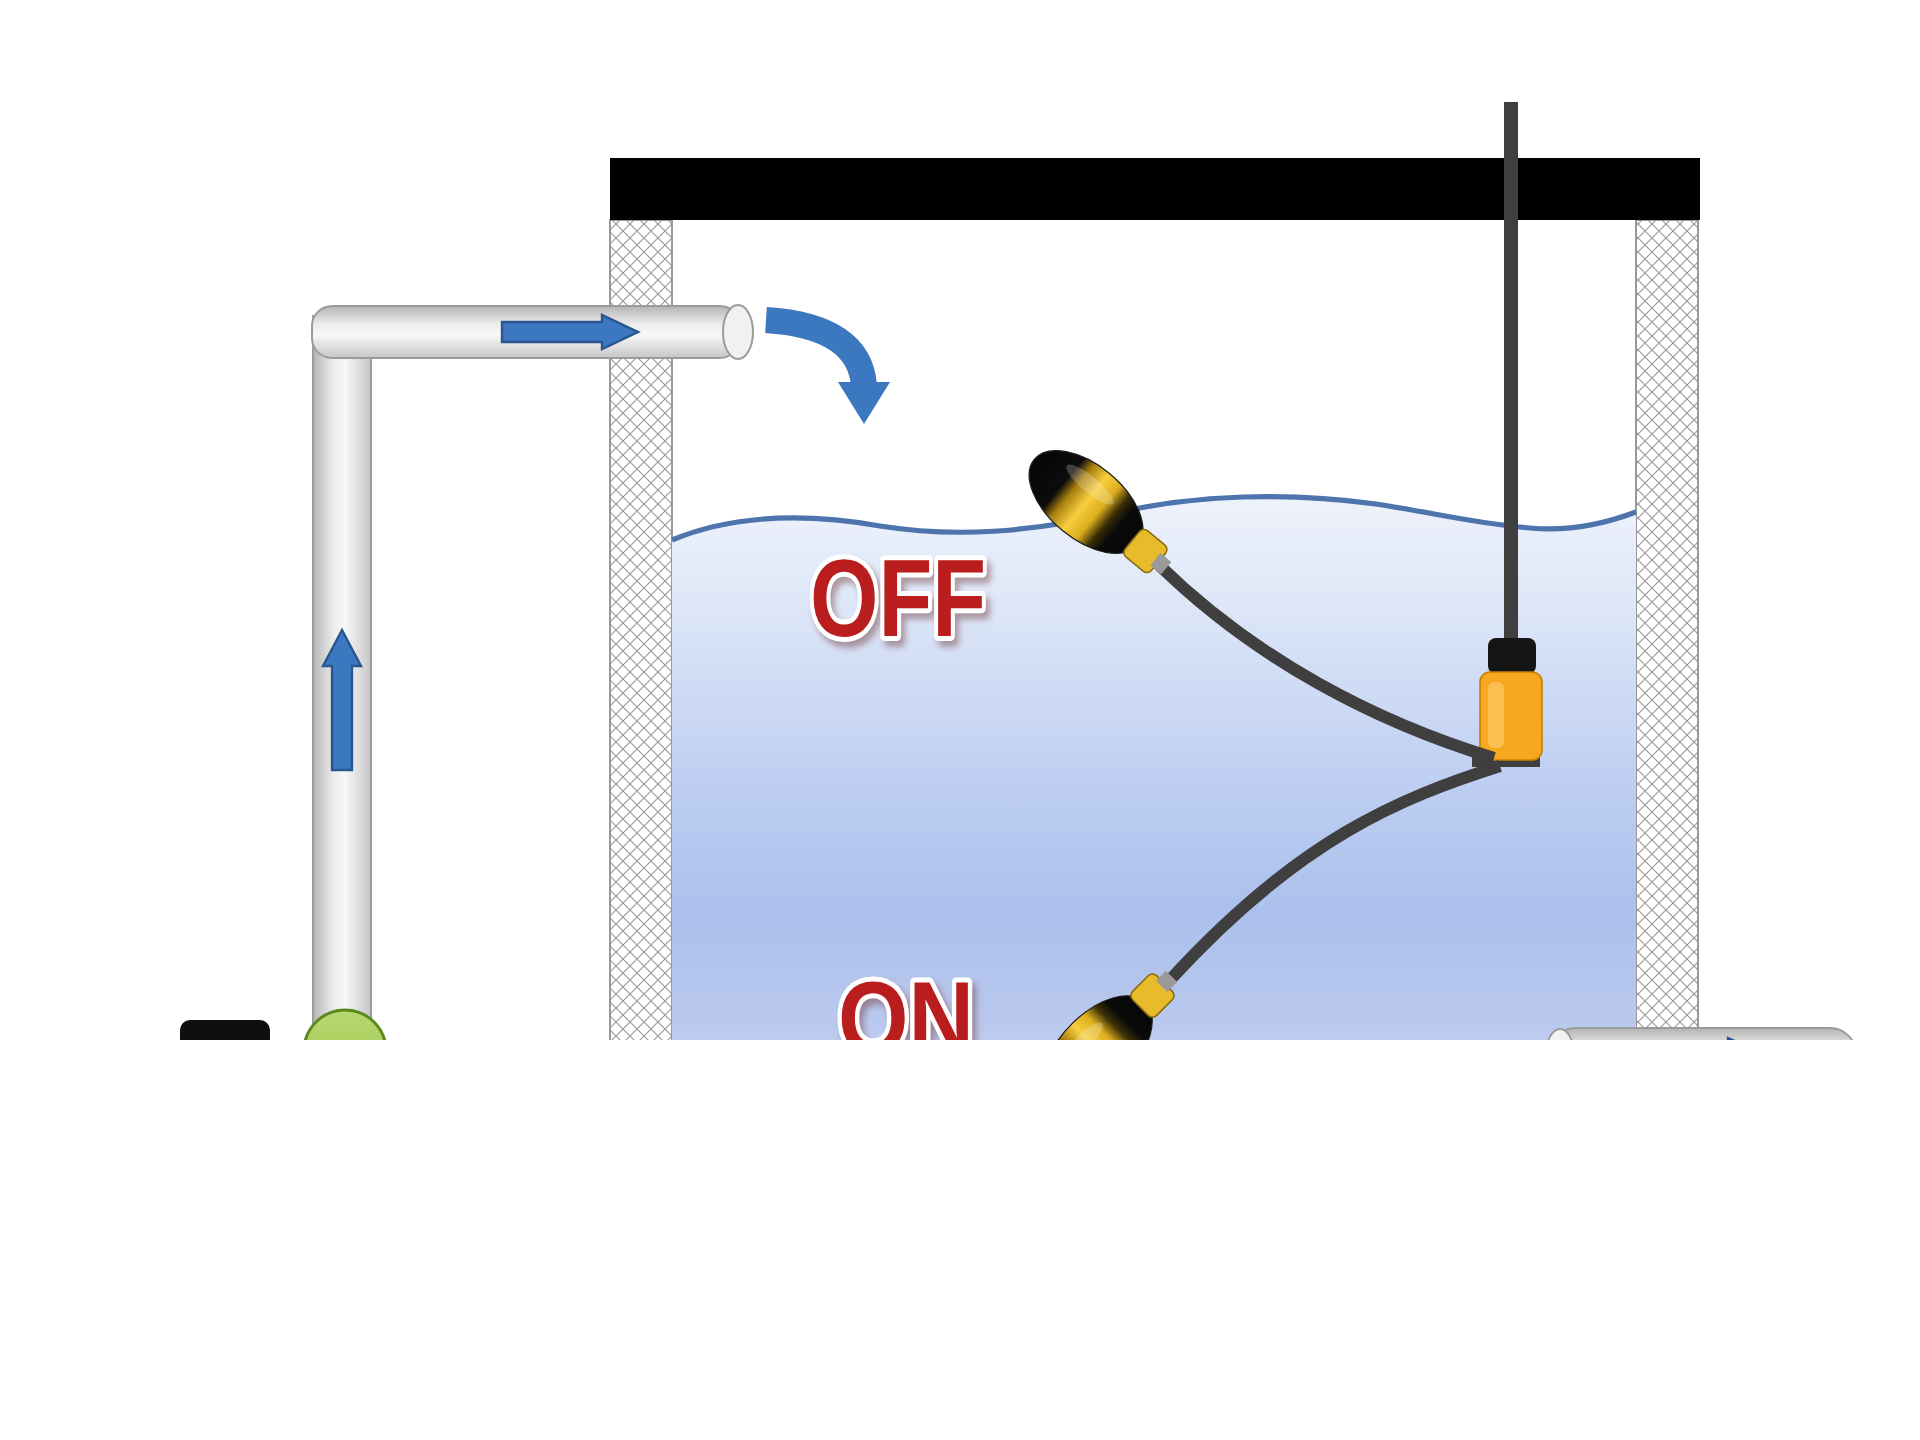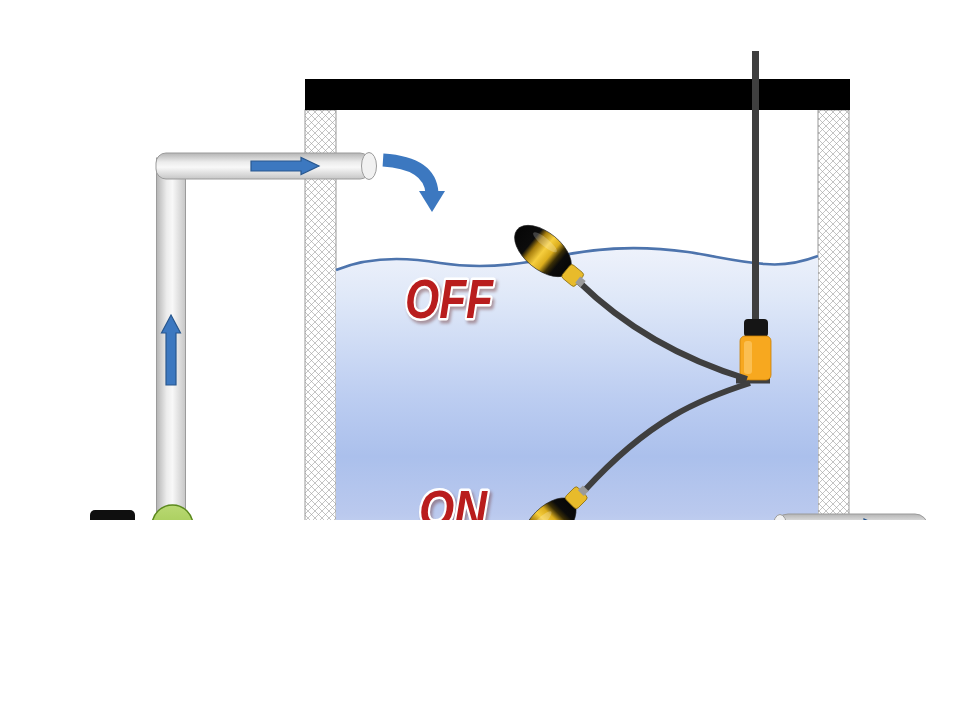--- a/index.html
+++ b/index.html
@@ -1,17 +1,17 @@
 <!DOCTYPE html>
 <html style="--label-red: #b91d1d; --arrow-blue: #3c78c0; --arrow-blue-dark: #28578e; --surface-blue: #4d74ad; --water-blue: #b9cbf0; --pump-green: #94c140; --pump-green-dark: #5c8a1e; --float-gold: #e8bb2b; --weight-orange: #f7a81f; --cable-gray: #3f3f3f; --pipe-edge: #9b9b9b; --wall-line: #8f8f8f; --brick-line: #8c8c8c; --lid-black: #000000;"><head>
 <meta charset="utf-8">
 <style>
   html,body{margin:0;padding:0;background:#fff;}
   .stage{position:relative;width:960px;height:520px;background:#ffffff;overflow:hidden;
-         font-family:"Liberation Sans",sans-serif;font-style:italic;}
+         font-family:"Liberation Sans",sans-serif;}
   svg{display:block;}
   .level-label{
     fill:var(--label-red,#b91d1d);
     stroke:#ffffff;stroke-width:5px;stroke-linejoin:round;paint-order:stroke;
     font-family:"Liberation Sans",sans-serif;font-weight:bold;
     filter:drop-shadow(2px 3px 1.5px rgba(110,50,50,.45));
   }
   .flow-arrow{fill:var(--arrow-blue,#3c78c0);stroke:var(--arrow-blue-dark,#28578e);stroke-width:1.2;}
   .curved-arrow-stroke{stroke:var(--arrow-blue,#3c78c0);fill:none;stroke-width:13;}
   .curved-arrow-head{fill:var(--arrow-blue,#3c78c0);}

